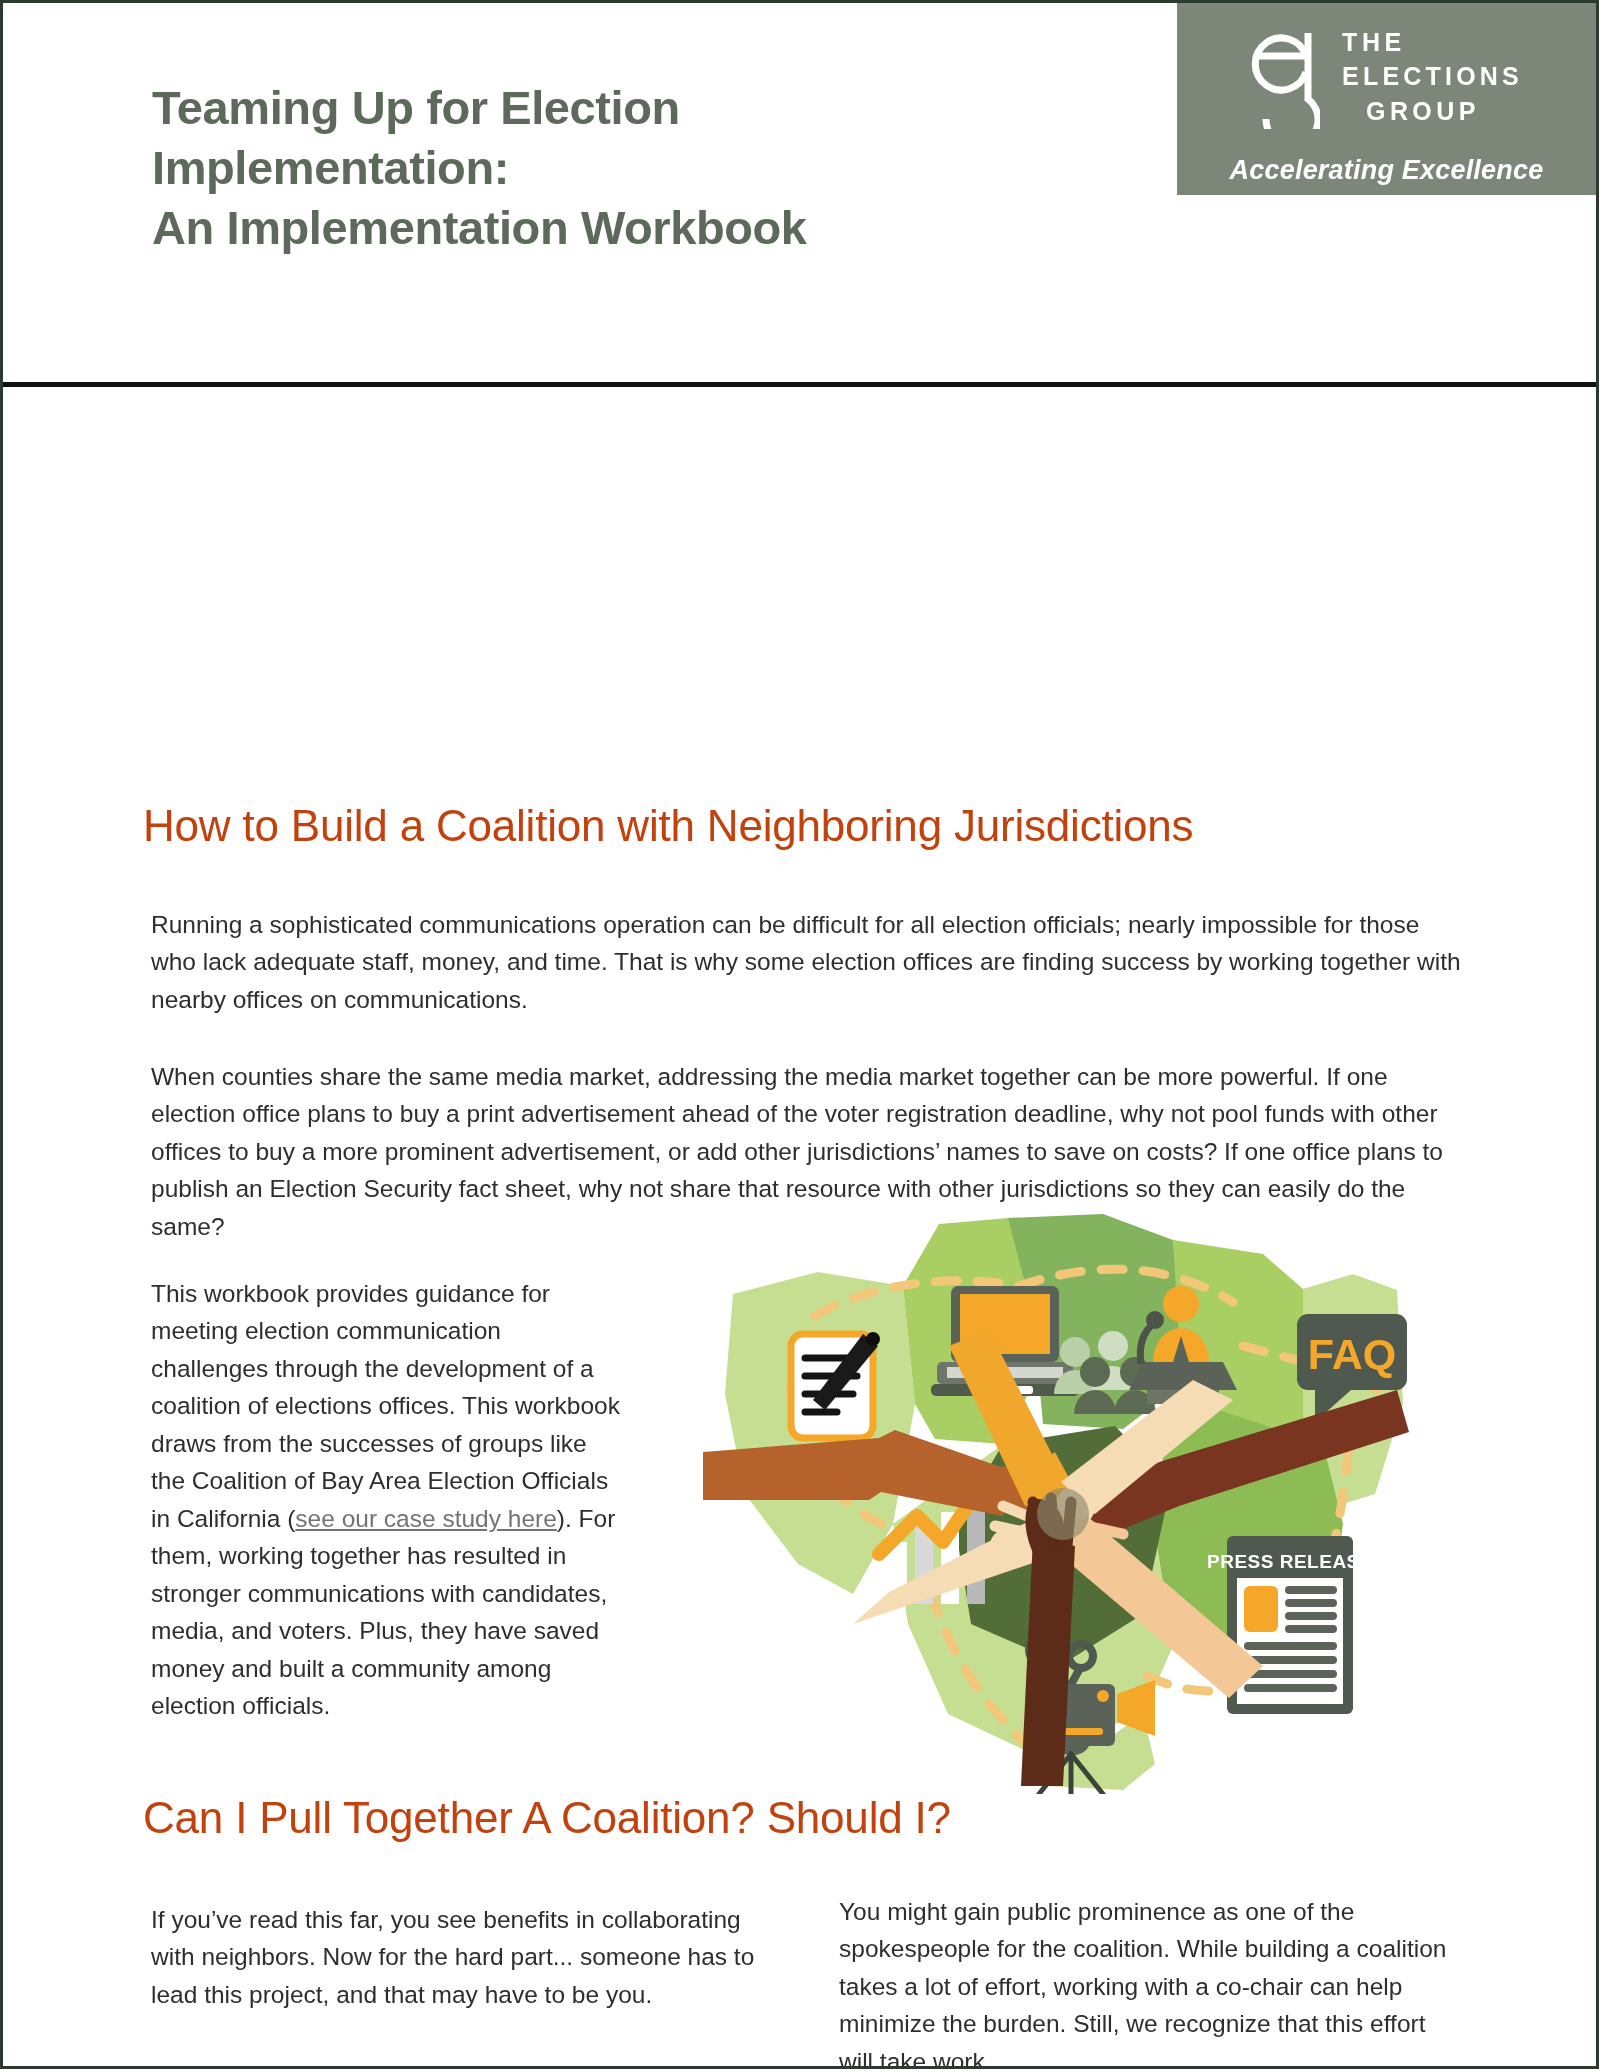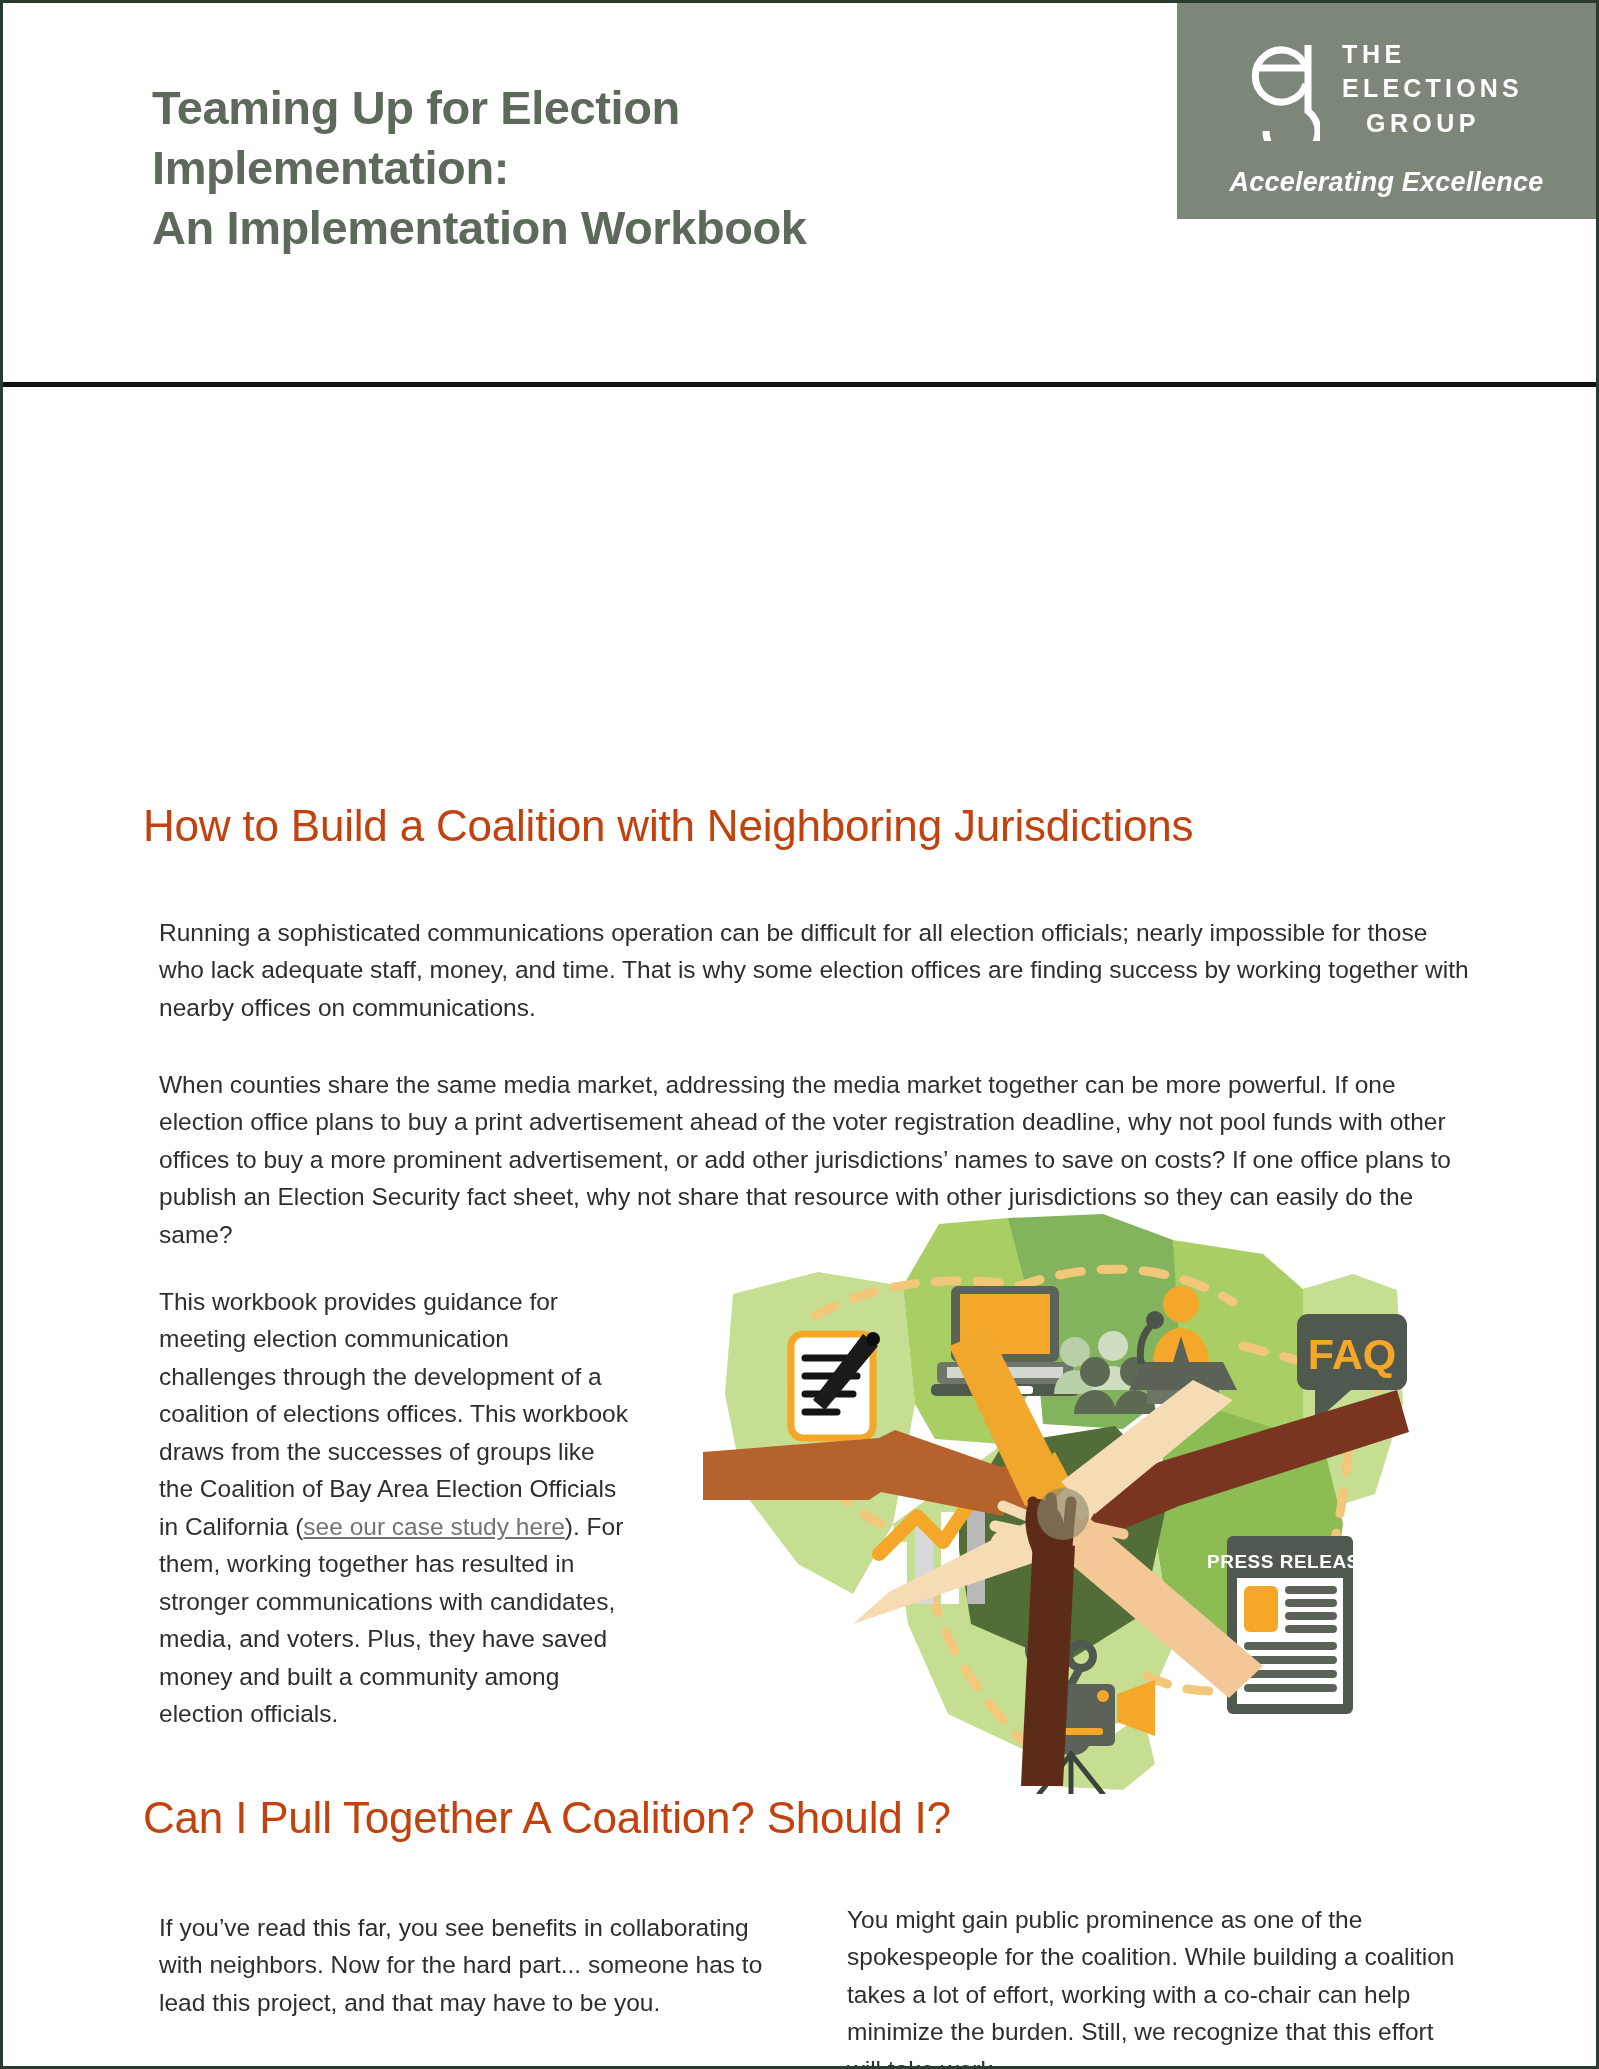--- a/index.html
+++ b/index.html
@@ -42,21 +42,21 @@
     letter-spacing: -0.4px;
     margin: 7px;
   }
   .doc-title .tline { display: block; }
 
   .logo-box {
     position: absolute;
     right: 0px;
     top: 0px;
     width: 419px;
-    height: 216px;
+    height: 192px;
     background: #7c8779;
     display: flex;
     flex-direction: column;
     align-items: center;
     justify-content: center;
     box-sizing: border-box;
     padding-top: 12px;
   }
   .logo-row {
     display: flex;
@@ -103,21 +103,21 @@
     font-size: 44px;
     font-weight: normal;
     color: #c2410c;
     letter-spacing: -0.2px;
   }
   .h-coalition { left: 140px; top: 419px; }
   .h-pull      { left: 140px; top: 1411px; }
 
   p.body-text {
     position: absolute;
-    margin: 16px;
+    margin: 8px;
     font-size: 24.5px;
     line-height: 1.53;
     color: #2e2e2e;
   }
   .p-intro1 { left: 140px; top: 516px; width: 1312px; }
   .p-intro2 { left: 140px; top: 668px; width: 1312px; }
   .p-workbook { left: 140px; top: 885px; width: 470px; line-height: 1.585; }
 
   .col-left  { left: 140px; width: 608px; }
   .col-right { left: 828px; width: 608px; }

